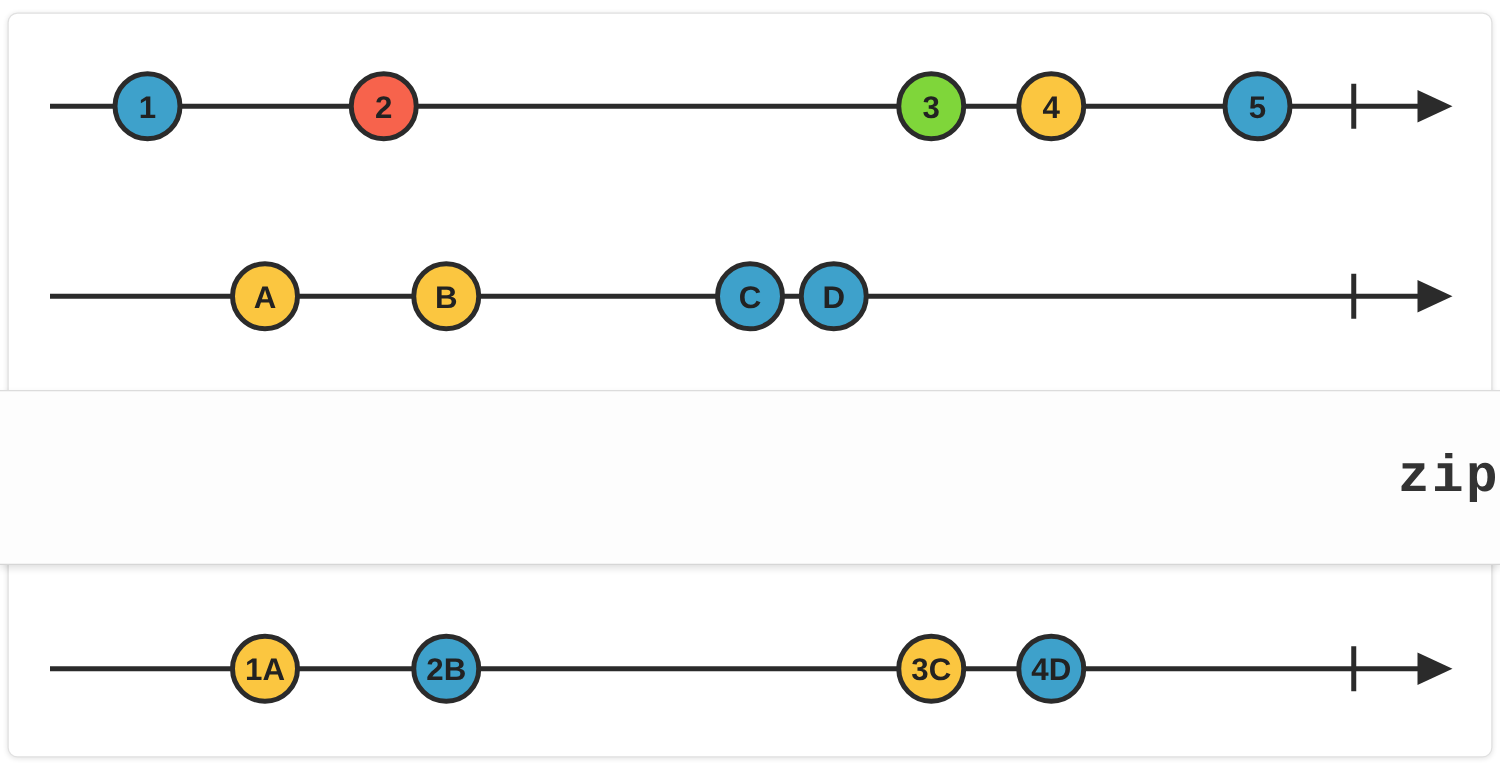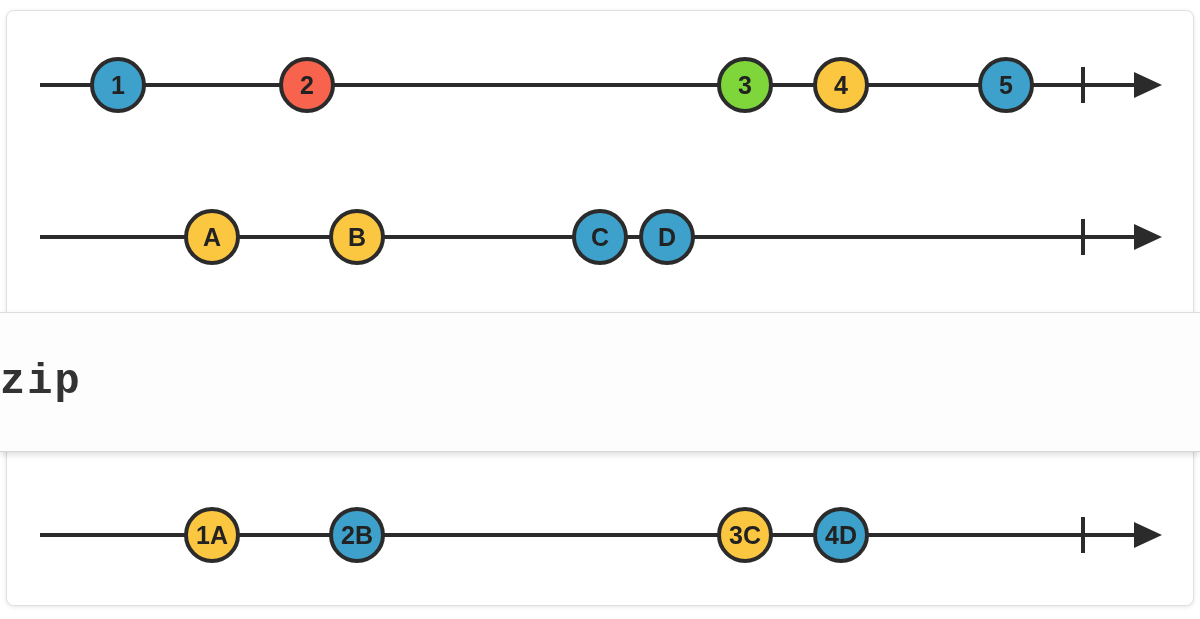--- a/index.html
+++ b/index.html
@@ -44,21 +44,21 @@
     width: 1200px;
     height: 140px;
     background: #fdfdfd;
     border-top: 1px solid #dcdcdc;
     border-bottom: 1px solid #d6d6d6;
     box-sizing: border-box;
     box-shadow: 0 3px 6px rgba(0,0,0,0.13);
     z-index: 3;
     display: flex;
     align-items: center;
-    justify-content: flex-start;
+    justify-content: flex-end;
   }
   .operator-label {
     font-family: "Liberation Mono", "DejaVu Sans Mono", monospace;
     font-weight: 700;
     font-size: 42px;
     color: #333333;
     letter-spacing: 2px;
   }
   .marble-text {
     font-family: "Liberation Sans", sans-serif;

